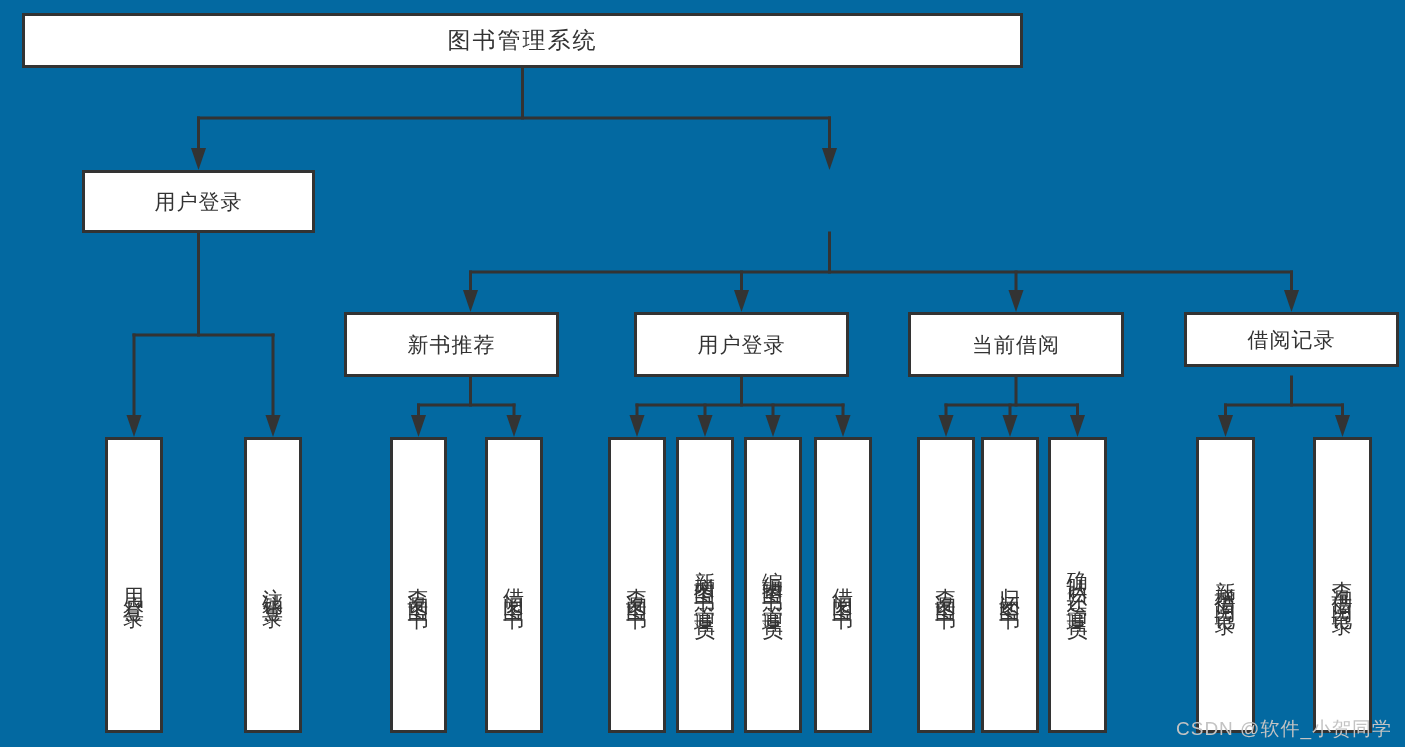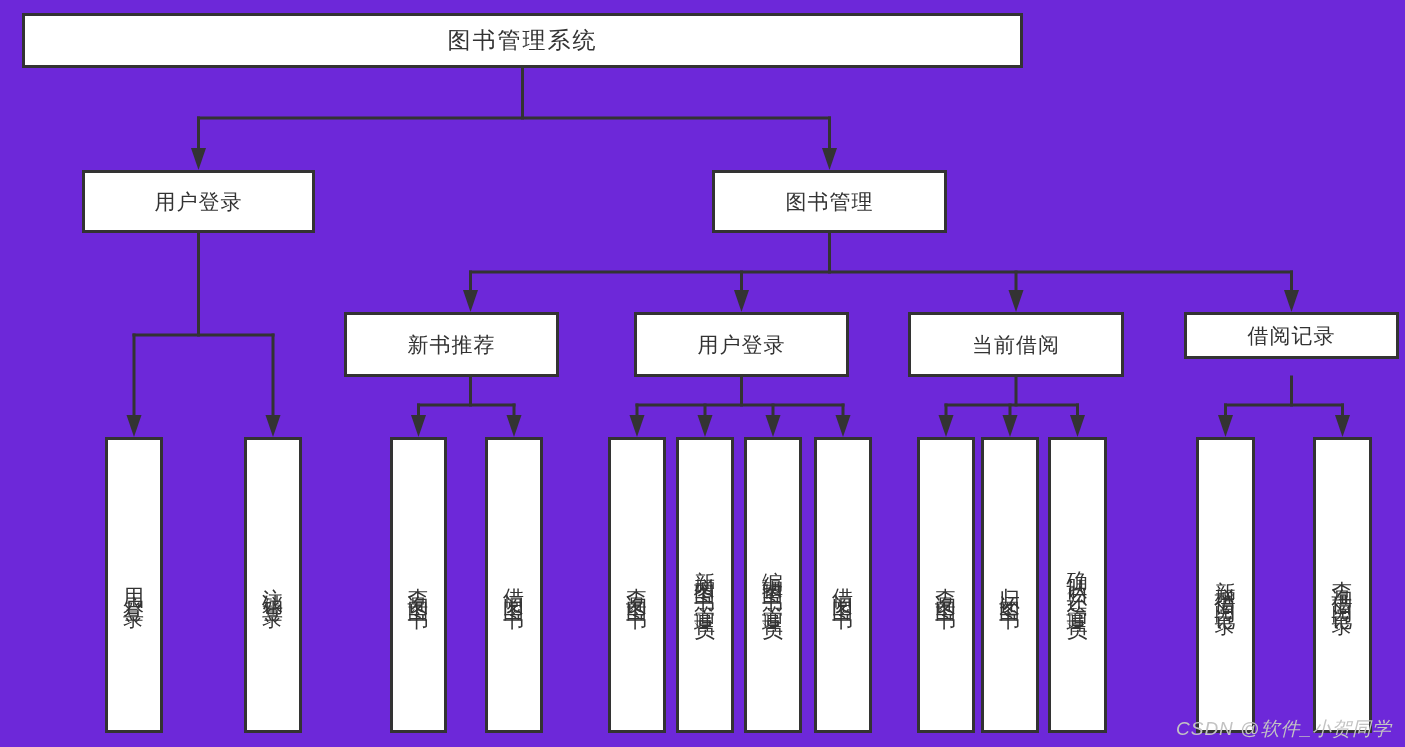--- a/index.html
+++ b/index.html
@@ -1,20 +1,20 @@
 <!DOCTYPE html>
 <html><head>
 <meta charset="utf-8">
 <style>
   html, body { margin: 0; padding: 0; background: #ffffff; }
   #stage {
     position: relative;
     width: 1405px;
     height: 747px;
-    background: #6d28d9;
+    background: #0369a1;
     font-family: "Liberation Sans", sans-serif;
     overflow: hidden;
   }
   #connectors {
     position: absolute;
     left: 0; top: 0;
     z-index: 0;
   }
   .box {
     position: absolute;
@@ -38,21 +38,20 @@
   }
   .watermark {
     position: absolute;
     left: 1176px;
     top: 716px;
     font-size: 19px;
     color: #c3c3c3;
     letter-spacing: 1px;
     z-index: 5;
     white-space: nowrap;
-    font-style: italic;
   }
 </style>
 </head>
 <body>
 
 <div id="stage">
 
   <svg id="connectors" width="1405" height="747" viewBox="0 0 1405 747">
     <g stroke="#333333" stroke-width="3" stroke-linecap="square" fill="#333333">
 
@@ -113,26 +112,25 @@
       <line x1="1225.5" y1="405" x2="1225.5" y2="417"></line>
       <line x1="1342.5" y1="405" x2="1342.5" y2="417"></line>
       <polygon points="1218,415 1233,415 1225.5,437" stroke="none"></polygon>
       <polygon points="1335,415 1350,415 1342.5,437" stroke="none"></polygon>
     </g>
   </svg>
 
   <div class="box h root" style="left:22px; top:13px; width:1001px; height:55px;">图书管理系统</div>
 
   <div class="box h" style="left:82px; top:170px; width:233px; height:63px;">用户登录</div>
-  <div class="box h" style="left:712px; top:170px; width:235px; height:63px;">图书管理</div>
 
   <div class="box h" style="left:344px; top:312px; width:215px; height:65px;">新书推荐</div>
   <div class="box h" style="left:634px; top:312px; width:215px; height:65px;">用户登录</div>
   <div class="box h" style="left:908px; top:312px; width:216px; height:65px;text-align:center;">当前借阅</div>
-  <div class="box h" style="left:1184px; top:312px; width:215px; height:47px;">借阅记录</div>
+  <div class="box h" style="left:1184px; top:312px; width:215px; height:55px;">借阅记录</div>
 
   <div class="box v" style="left:105px; top:437px; width:58px; height:296px;">用户登录</div>
   <div class="box v" style="left:244px; top:437px; width:58px; height:296px;">注销登录</div>
 
   <div class="box v" style="left:390px; top:437px; width:57px; height:296px;">查询图书</div>
   <div class="box v" style="left:485px; top:437px; width:58px; height:296px;">借阅图书</div>
 
   <div class="box v" style="left:608px; top:437px; width:58px; height:296px;">查询图书</div>
   <div class="box v" style="left:676px; top:437px; width:58px; height:296px;">新增图书（管理员）</div>
   <div class="box v" style="left:744px; top:437px; width:58px; height:296px;">编辑图书（管理员）</div>

